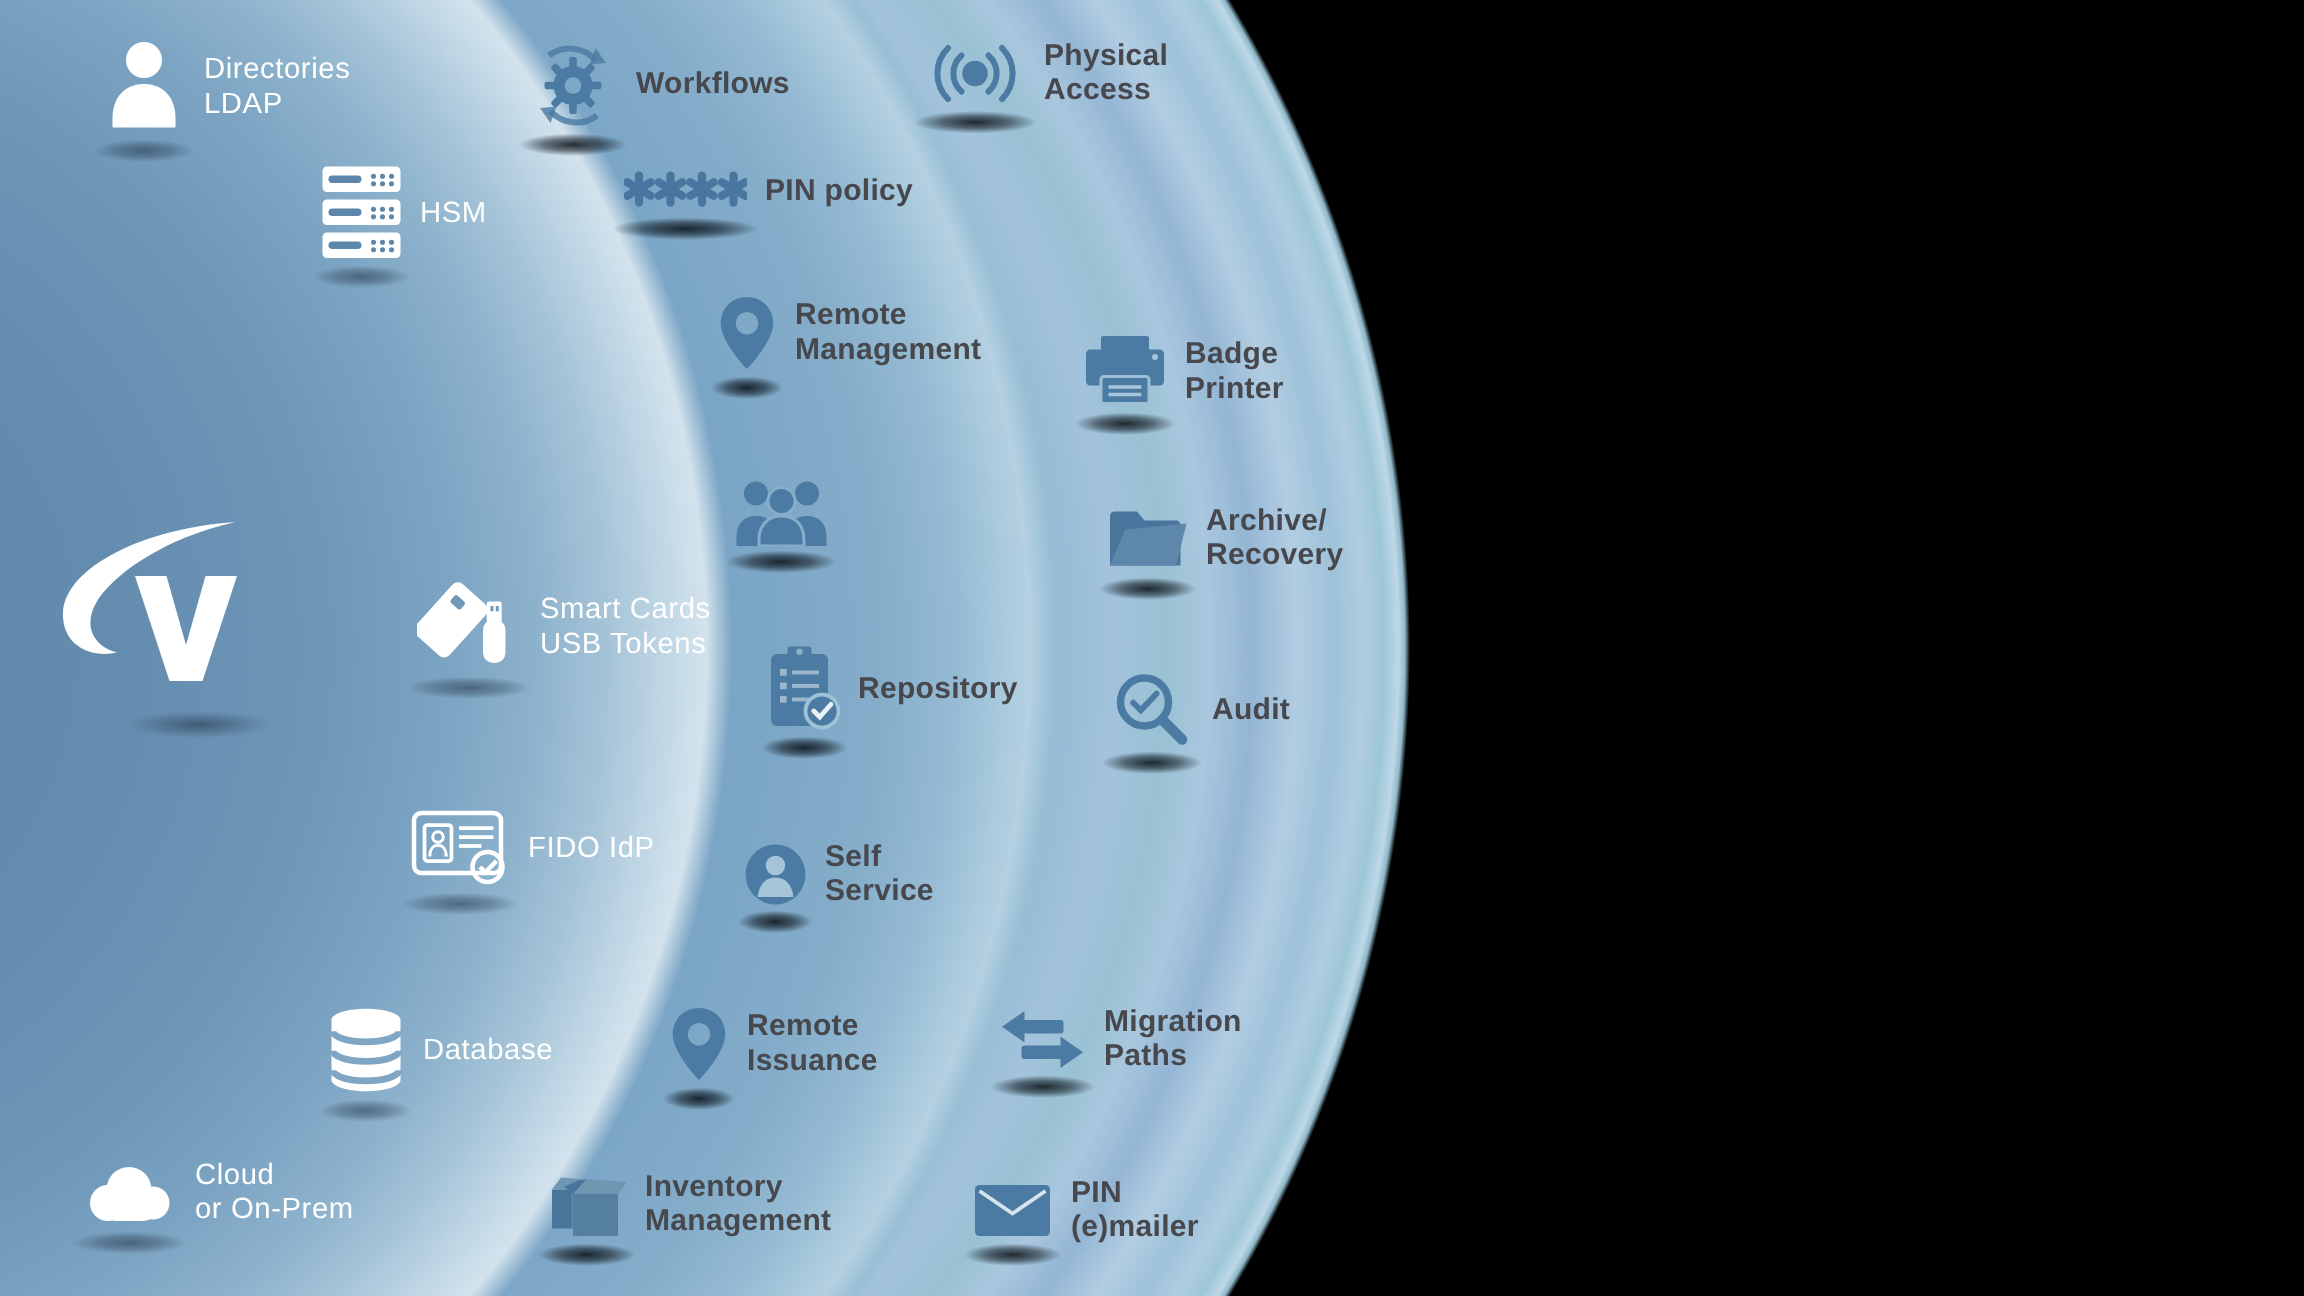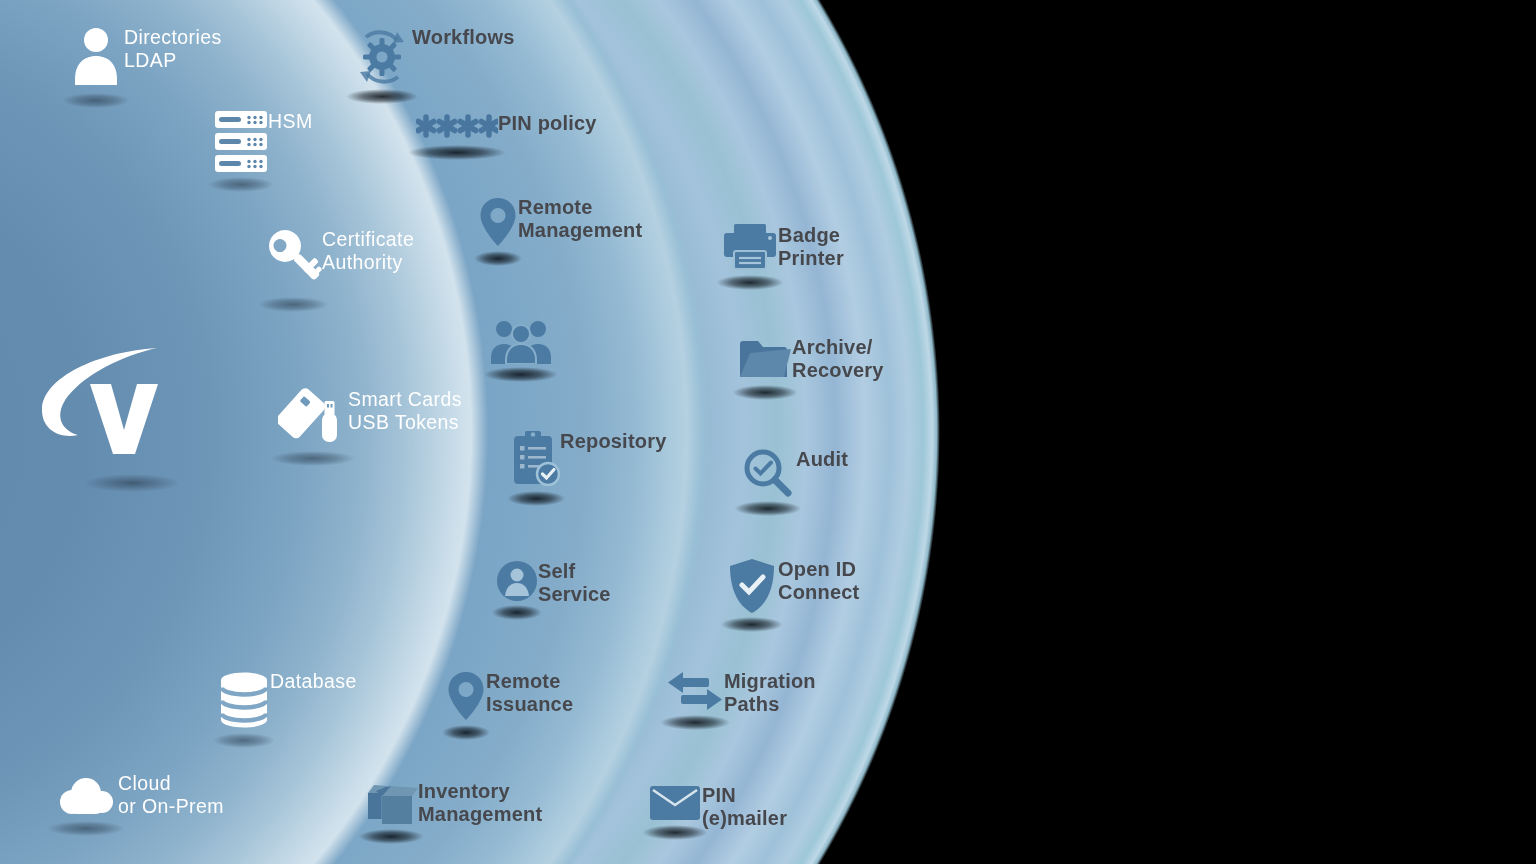--- a/index.html
+++ b/index.html
@@ -16,21 +16,21 @@
   .ring-middle{left:-830px;top:-338px;width:1540px;height:1540px;
     background:radial-gradient(circle closest-side,
       #6f9abc 0%, #749fc1 50%, #7ca6c6 74%,
       #85adca 84%, #95bad3 90.5%, #a8c9dc 94.5%,
       #b4d0e1 97%, #98bfd5 99%, rgba(152,191,213,0) 100%);}
   .ring-inner{left:-884px;top:-254px;width:1372px;height:1372px;
     background:radial-gradient(circle closest-side,
       #5f87aa 0%, #648caf 40%, #6e96b7 60%,
       #7ba3c2 72%, #8db2cc 81%, #a6c4d8 88%,
       #c2d8e6 94%, #d3e3ed 97.5%, rgba(203,221,233,0) 100%);}
-  .it{position:absolute;display:flex;align-items:flex-start;z-index:10;}
+  .it{position:absolute;display:flex;align-items:center;column-gap:12px;z-index:10;}
   .icw{position:relative;display:flex;align-items:center;justify-content:center;flex:0 0 auto;}
   .sh{position:absolute;left:50%;top:calc(100% + 3px);transform:translateX(-50%);
       width:120%;height:15px;border-radius:50%;
       background:radial-gradient(closest-side, rgba(8,14,20,.85), rgba(8,14,20,.5) 55%, rgba(8,14,20,0) 100%);}
   .sh.soft{background:radial-gradient(closest-side, rgba(25,40,55,.5), rgba(25,40,55,.28) 55%, rgba(25,40,55,0) 100%);}
   .lb{display:flex;flex-direction:column;white-space:nowrap;line-height:23px;}
   .lb span{display:block;}
   .lb.w{color:#ffffff;font-size:19.5px;font-weight:400;letter-spacing:.4px;}
   .lb.d{color:#46484d;font-size:20px;font-weight:700;letter-spacing:.2px;}
   .logo{position:absolute;left:16px;top:342px;z-index:10;}
@@ -101,37 +101,20 @@
           </g>
       </svg>
       <div class="sh soft"></div>
     </div>
     <div class="lb w">
       <span>HSM</span>
       <span></span>
     </div>
   </div>
 
-  <div class="it" style="left:264px;top:228px">
-    <div class="icw" style="width:58px;height:66px">
-      <svg width="58" height="66" viewBox="0 0 58 66">
-        <path fill="#fff" fill-rule="evenodd" d="M21 2 a16 16 0 1 0 0.02 0 Z M16 11 a6.5 6.5 0 1 1 -0.02 0 Z"></path>
-        <g transform="rotate(-45 21 18)" fill="#fff">
-            <rect x="17" y="33" width="9" height="30" rx="3"></rect>
-            <rect x="17" y="47" width="17" height="6" rx="2"></rect>
-            <rect x="17" y="56" width="14" height="5" rx="2"></rect>
-          </g>
-      </svg>
-      <div class="sh soft"></div>
-    </div>
-    <div class="lb w">
-      <span>Certificate</span>
-      <span>Authority</span>
-    </div>
-  </div>
 
   <div class="it" style="left:278px;top:388px">
     <div class="icw" style="width:70px;height:60px">
       <svg width="70" height="60" viewBox="0 0 70 60">
         <g transform="rotate(42 22 26)">
             <rect x="7" y="2" width="30" height="46" rx="5" fill="#fff"></rect>
             <rect x="13" y="10" width="9" height="6.5" rx="1.5" fill="#6f9abc"></rect>
           </g>
         <rect x="46.5" y="13" width="10" height="14" rx="1.5" fill="#fff"></rect>
         <rect x="49" y="16" width="2" height="3.5" fill="#6f9abc"></rect>
@@ -139,20 +122,40 @@
         <rect x="44" y="25" width="15" height="29" rx="7" fill="#fff"></rect>
       </svg>
       <div class="sh soft"></div>
     </div>
     <div class="lb w">
       <span>Smart Cards</span>
       <span>USB Tokens</span>
     </div>
   </div>
 
+  <div class="it" style="left:274px;top:538px">
+    <div class="icw" style="width:66px;height:54px">
+      <svg width="66" height="54" viewBox="0 0 66 54" fill="none" stroke="#fff">
+        <rect x="2" y="4" width="58" height="40" rx="5" stroke-width="3"></rect>
+        <rect x="9" y="12" width="18" height="24" rx="2" stroke-width="2.5"></rect>
+        <circle cx="18" cy="20" r="3.5" stroke-width="2"></circle>
+        <path d="M12.5 33 c0-5 2.5-7.5 5.5-7.5 s5.5 2.5 5.5 7.5" stroke-width="2"></path>
+        <line x1="32" y1="14" x2="55" y2="14" stroke-width="2.5"></line>
+        <line x1="32" y1="20" x2="55" y2="20" stroke-width="2.5"></line>
+        <line x1="32" y1="26" x2="47" y2="26" stroke-width="2.5"></line>
+        <circle cx="51" cy="40" r="10" stroke-width="3"></circle>
+        <path d="M46 40 l3.5 3.5 L57 36" stroke-width="3"></path>
+      </svg>
+      <div class="sh soft"></div>
+    </div>
+    <div class="lb w">
+      <span>FIDO IdP</span>
+      <span></span>
+    </div>
+  </div>
 
   <div class="it" style="left:218px;top:670px">
     <div class="icw" style="width:52px;height:60px">
       <svg width="50" height="58" viewBox="0 0 50 58">
         <path fill="#fff" d="M2 9 c0-4.1 10.3-7.5 23-7.5 s23 3.4 23 7.5 l0 40 c0 4.1 -10.3 7.5 -23 7.5 s-23 -3.4 -23 -7.5 z"></path>
         <path d="M3 16.5 a22 7 0 0 0 44 0" stroke="#7fa7c5" stroke-width="4.5" fill="none"></path>
         <path d="M3 29.5 a22 7 0 0 0 44 0" stroke="#7fa7c5" stroke-width="4.5" fill="none"></path>
         <path d="M3 42.5 a22 7 0 0 0 44 0" stroke="#7fa7c5" stroke-width="4.5" fill="none"></path>
       </svg>
       <div class="sh soft"></div>
@@ -333,20 +336,38 @@
         <polygon points="18,16 12,11 22,7 27,6" fill="#49759a"></polygon>
       </svg>
       <div class="sh"></div>
     </div>
     <div class="lb d">
       <span>Inventory</span>
       <span>Management</span>
     </div>
   </div>
 
+  <div class="it" style="left:616px;top:26px">
+    <div class="icw" style="width:68px;height:44px">
+      <svg width="66" height="44" viewBox="0 0 66 44">
+        <circle cx="33" cy="22" r="8.5" fill="#4b7aa2"></circle>
+        <g stroke="#4b7aa2" stroke-width="4" fill="none" stroke-linecap="round">
+          <path d="M24 10 A16 16 0 0 0 24 34"></path>
+            <path d="M15 5 A24 24 0 0 0 15 39"></path>
+          <path d="M42 10 A16 16 0 0 1 42 34"></path>
+            <path d="M51 5 A24 24 0 0 1 51 39"></path>
+        </g>
+      </svg>
+      <div class="sh"></div>
+    </div>
+    <div class="lb d">
+      <span>Physical</span>
+      <span>Access</span>
+    </div>
+  </div>
 
 
   <div class="it" style="left:722px;top:224px">
     <div class="icw" style="width:56px;height:48px">
       <svg width="56" height="48" viewBox="0 0 56 48">
         <rect x="12" y="0" width="32" height="10" rx="1.5" fill="#4b7aa2"></rect>
         <rect x="2" y="9" width="52" height="24" rx="3" fill="#4b7aa2"></rect>
         <circle cx="48" cy="14" r="2" fill="#a6c4da"></circle>
         <rect x="12" y="27" width="32" height="18" rx="2" fill="#4b7aa2" stroke="#9dbfd6" stroke-width="2"></rect>
         <line x1="17" y1="34" x2="39" y2="34" stroke="#a6c4da" stroke-width="2.2"></line>
@@ -382,33 +403,20 @@
         <polygon points="12,16 53,12 46,40 2,40" fill="#5d88ab"></polygon>
       </svg>
       <div class="sh"></div>
     </div>
     <div class="lb d">
       <span>Archive/</span>
       <span>Recovery</span>
     </div>
   </div>
 
-  <div class="it" style="left:726px;top:558px">
-    <div class="icw" style="width:52px;height:56px">
-      <svg width="50" height="56" viewBox="0 0 50 56">
-        <path d="M25 1 L47 8 C47 30 40 47 25 55 C10 47 3 30 3 8 Z" fill="#4b7aa2"></path>
-        <path d="M15 27 l7 7 L36 19" stroke="#e8f1f6" stroke-width="5" fill="none" stroke-linecap="round"></path>
-      </svg>
-      <div class="sh"></div>
-    </div>
-    <div class="lb d">
-      <span>Open ID</span>
-      <span>Connect</span>
-    </div>
-  </div>
 
   <div class="it" style="left:666px;top:670px">
     <div class="icw" style="width:58px;height:42px">
       <svg width="56" height="42" viewBox="0 0 56 42" fill="#4b7aa2">
         <rect x="14" y="8" width="28" height="9" rx="2"></rect>
           <polygon points="16,2 16,23 1,12.5"></polygon>
         <rect x="14" y="25" width="28" height="9" rx="2"></rect>
           <polygon points="40,19 40,40 55,29.5"></polygon>
       </svg>
       <div class="sh"></div>

